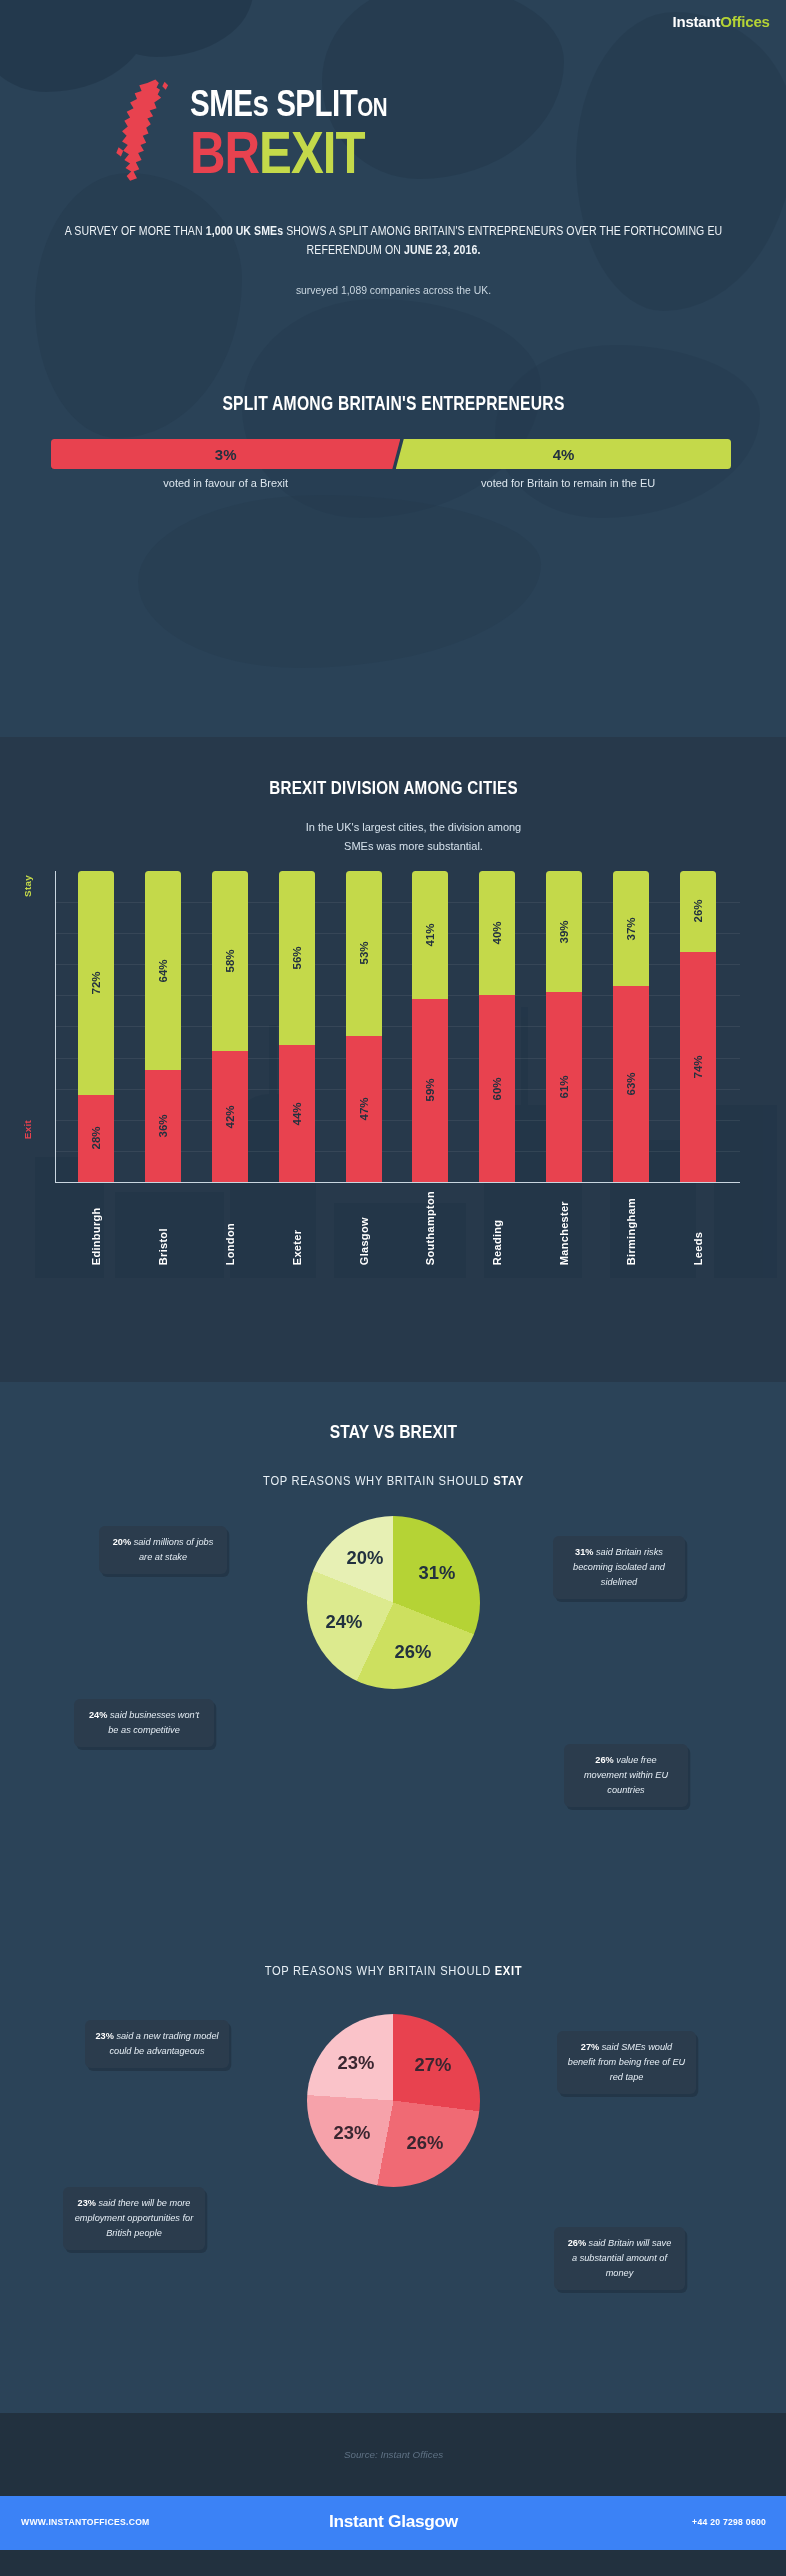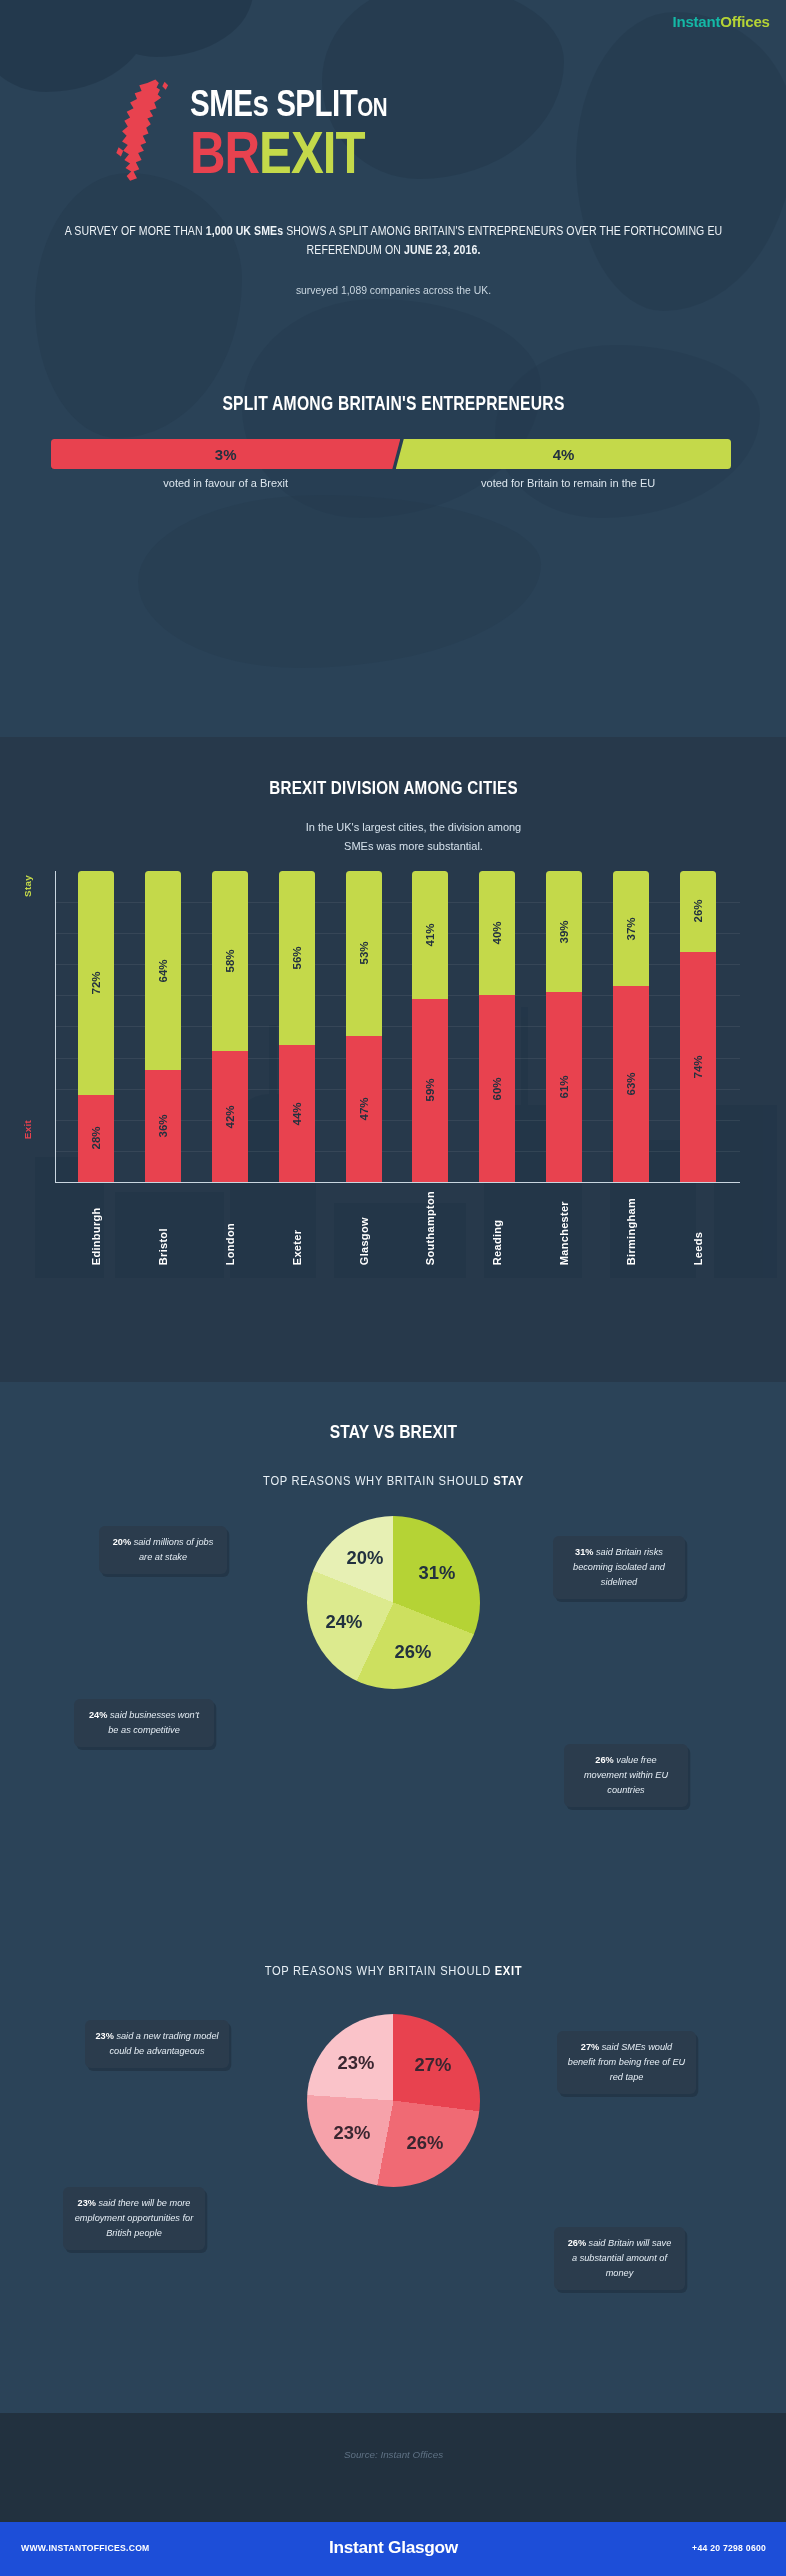--- a/index.html
+++ b/index.html
@@ -10,34 +10,34 @@
     color:#ffffff;
     position:relative;
     overflow:hidden;
   }
 
   
   .sec { position:relative; width:787px; }
   .sec-hero      { background:#2a4257; height:737px; overflow:hidden; }
   .sec-cities    { background:#27394b; height:645px; overflow:hidden; }
   .sec-reasons   { background:#2b4358; height:1031px; overflow:hidden; }
-  .sec-source    { background:#22313f; height:109px; }
-  .sec-footer    { background:#1d4ed8; height:54px; }
+  .sec-source    { background:#22313f; height:83px; }
+  .sec-footer    { background:#3b82f6; height:54px; }
 
   
   .mapdeco { position:absolute; inset:0; pointer-events:none; opacity:.55; }
   .blob { position:absolute; background:#1f3346; border-radius:45% 55% 60% 40%/50% 40% 60% 50%; }
 
   
   .brand-top {
     position:absolute; right:17.3px; top:12.7px;
     font-size:15px; font-weight:bold; letter-spacing:-0.2px;
     font-family:"Liberation Sans", sans-serif;
   }
-  .brand-top .w { color:#14b8a6; }
+  .brand-top .w { color:#ffffff; }
   .brand-top .g { color:#b5d335; }
 
   
   .uk-map { position:absolute; left:114px; top:78px; width:69px; height:107px; }
   .hero-title { position:absolute; left:190px; top:86px; width:403px; }
   .hero-line1 {
     font-size:36px; font-weight:bold; color:#ffffff;
     letter-spacing:-0.6px; line-height:1; white-space:nowrap;
     transform:scaleX(.82); transform-origin:left center;
   }

